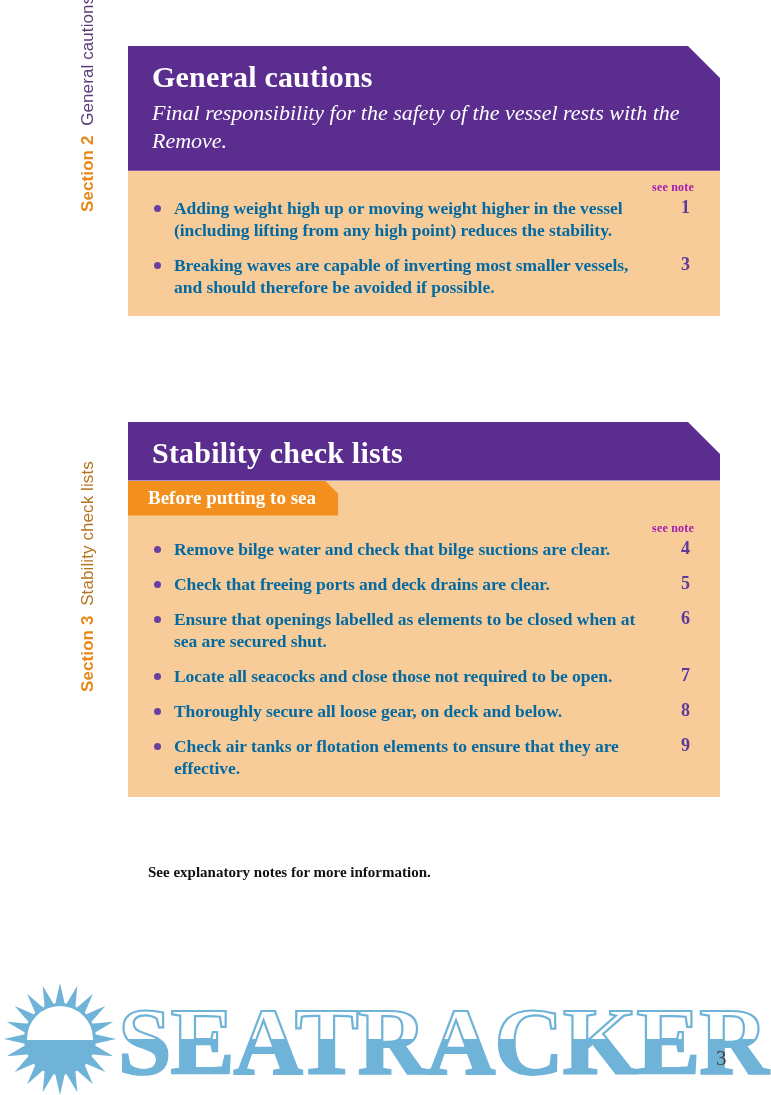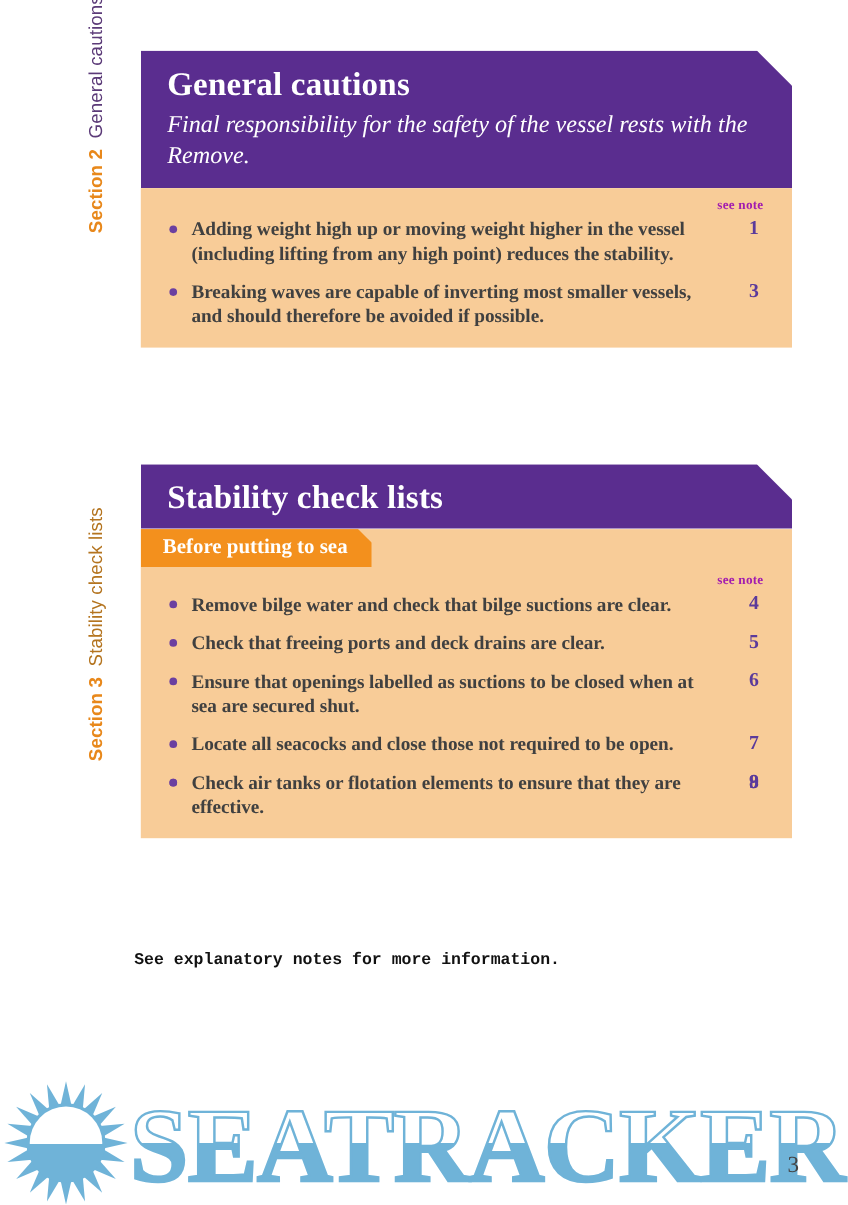--- a/index.html
+++ b/index.html
@@ -124,41 +124,41 @@
     height: 7px;
     border-radius: 50%;
     background: #6B3FA0;
   }
   .item-text {
     display: block;
     font-family: "Liberation Serif", serif;
     font-weight: bold;
     font-size: 17.5px;
     line-height: 1.26;
-    color: #404040;
+    color: #0369a1;
     letter-spacing: -0.05px;
   }
   .note-num {
     position: absolute;
     right: 6px;
     top: 0;
     width: 40px;
     text-align: right;
     font-family: "Liberation Serif", serif;
     font-weight: bold;
     font-size: 18px;
     color: #5B3A9B;
   }
 
   
   #footer-note {
     position: absolute;
-    left: 122px;
+    left: 148px;
     top: 864px;
-    font-family: Liberation Mono, monospace;
+    font-family: Liberation Serif, serif;
     font-size: 15px;
     font-weight: 600;
     color: #111111;
   }
 
   
   #watermark {
     position: absolute;
     left: 0;
     top: 982px;
@@ -225,30 +225,31 @@
         <span class="item-text">Remove bilge water and check that bilge suctions are clear.</span>
         <span class="note-num">4</span>
       </li>
       <li>
         <span class="bullet"></span>
         <span class="item-text">Check that freeing ports and deck drains are clear.</span>
         <span class="note-num">5</span>
       </li>
       <li>
         <span class="bullet"></span>
-        <span class="item-text">Ensure that openings labelled as suctions to be closed when at sea are secured shut.</span>
+        <span class="item-text">Ensure that openings labelled as elements to be closed when at sea are secured shut.</span>
         <span class="note-num">6</span>
       </li>
       <li>
         <span class="bullet"></span>
         <span class="item-text">Locate all seacocks and close those not required to be open.</span>
         <span class="note-num">7</span>
       </li>
       <li>
         <span class="bullet"></span>
+        <span class="item-text">Thoroughly secure all loose gear, on deck and below.</span>
         <span class="note-num">8</span>
       </li>
       <li>
         <span class="bullet"></span>
         <span class="item-text">Check air tanks or flotation elements to ensure that they are effective.</span>
         <span class="note-num">9</span>
       </li>
     </ul>
   </div>
 </div>

